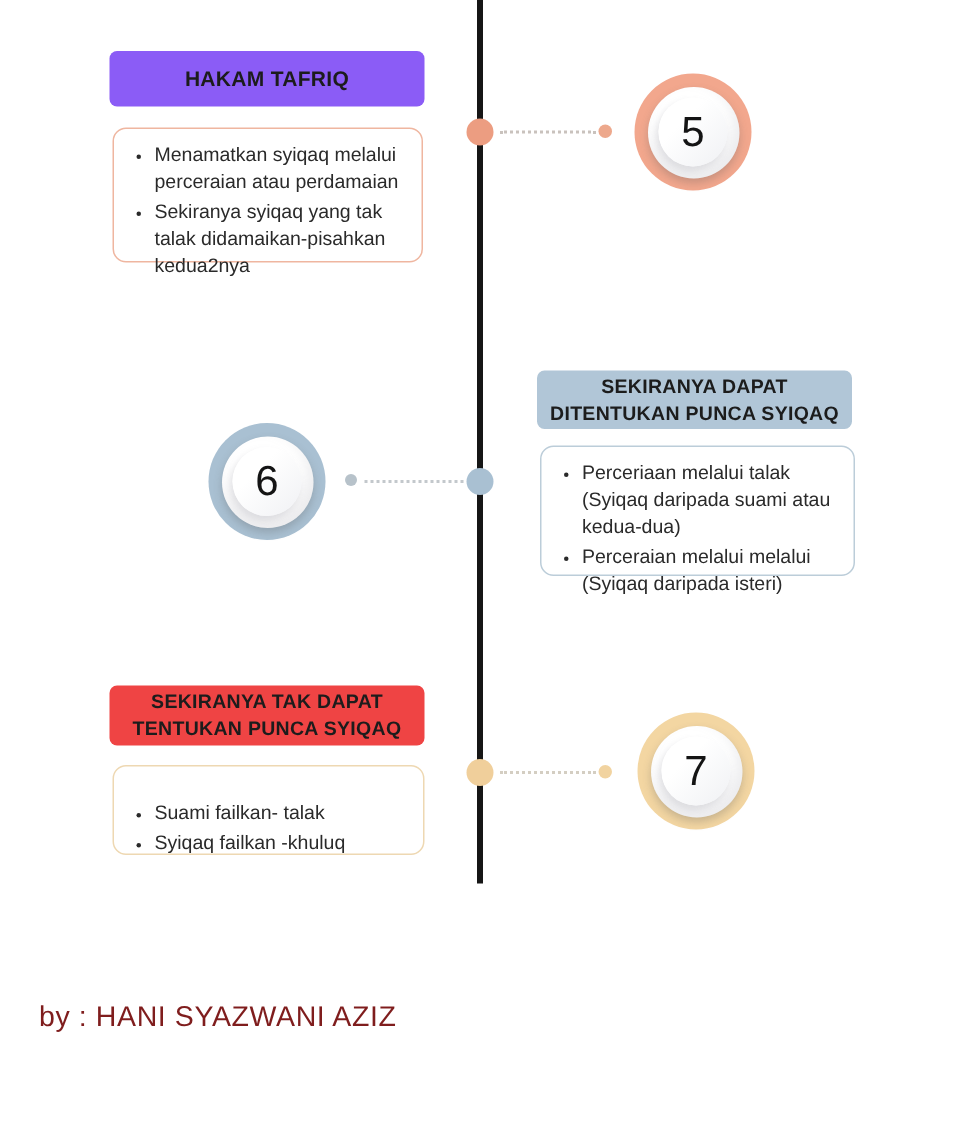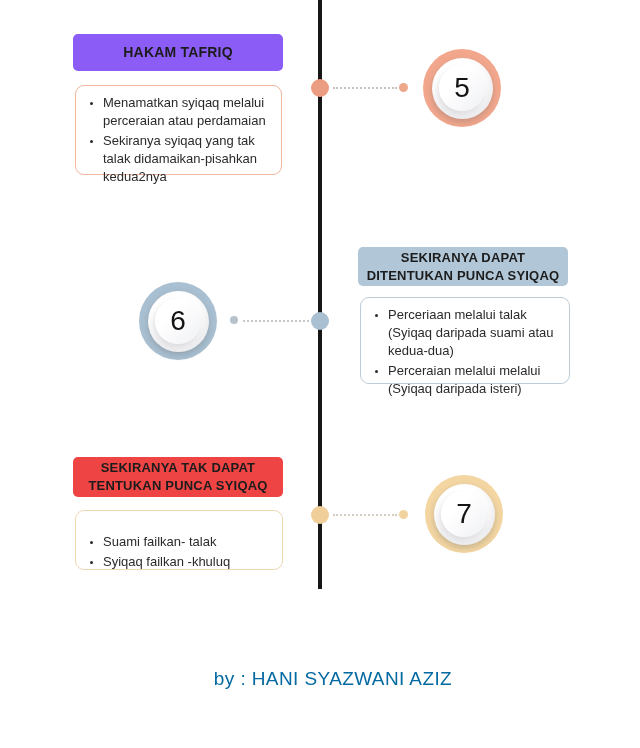--- a/index.html
+++ b/index.html
@@ -61,22 +61,22 @@
     display:flex; align-items:center; justify-content:center;
   }
   .plate-inner {
     width:46px; height:46px; border-radius:50%;
     background:linear-gradient(135deg,#ffffff 35%,#f0f1f4 100%);
     box-shadow:-2px 3px 5px rgba(150,150,160,0.28);
     display:flex; align-items:center; justify-content:center;
     font-size:28px; color:#141414;
   }
   .footer {
-    position:absolute; left:0; right:0; top:668px; text-align:center;
-    font-size:19px; color:#0369a1; letter-spacing:0.4px;padding-left:26px;
+    position:absolute; left:0; right:0; top:668px; text-align:left;
+    font-size:19px; color:#7f1d1d; letter-spacing:0.4px;padding-left:26px;
   }
 </style>
 </head>
 <body>
 
 <div class="canvas">
 
   <div class="timeline"></div>
 
   <div class="hdr hdr-5">

